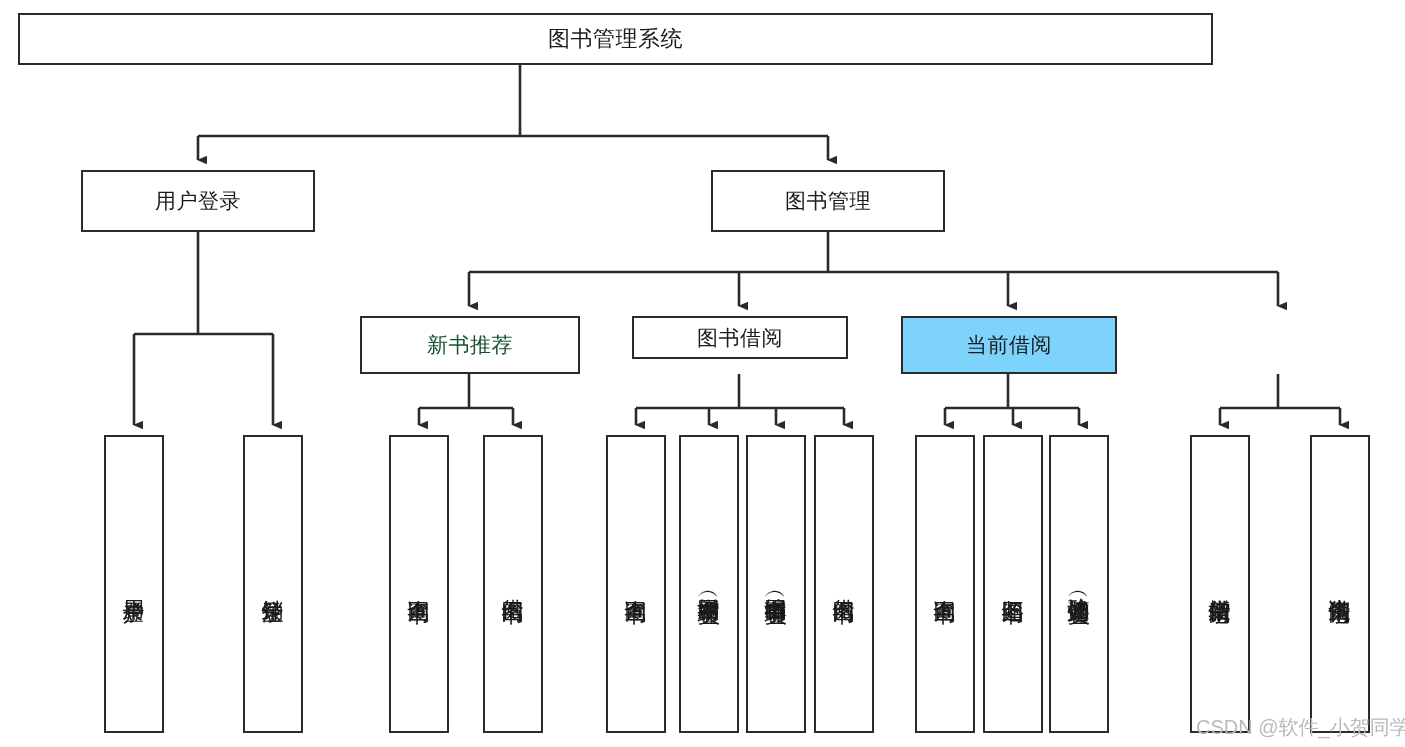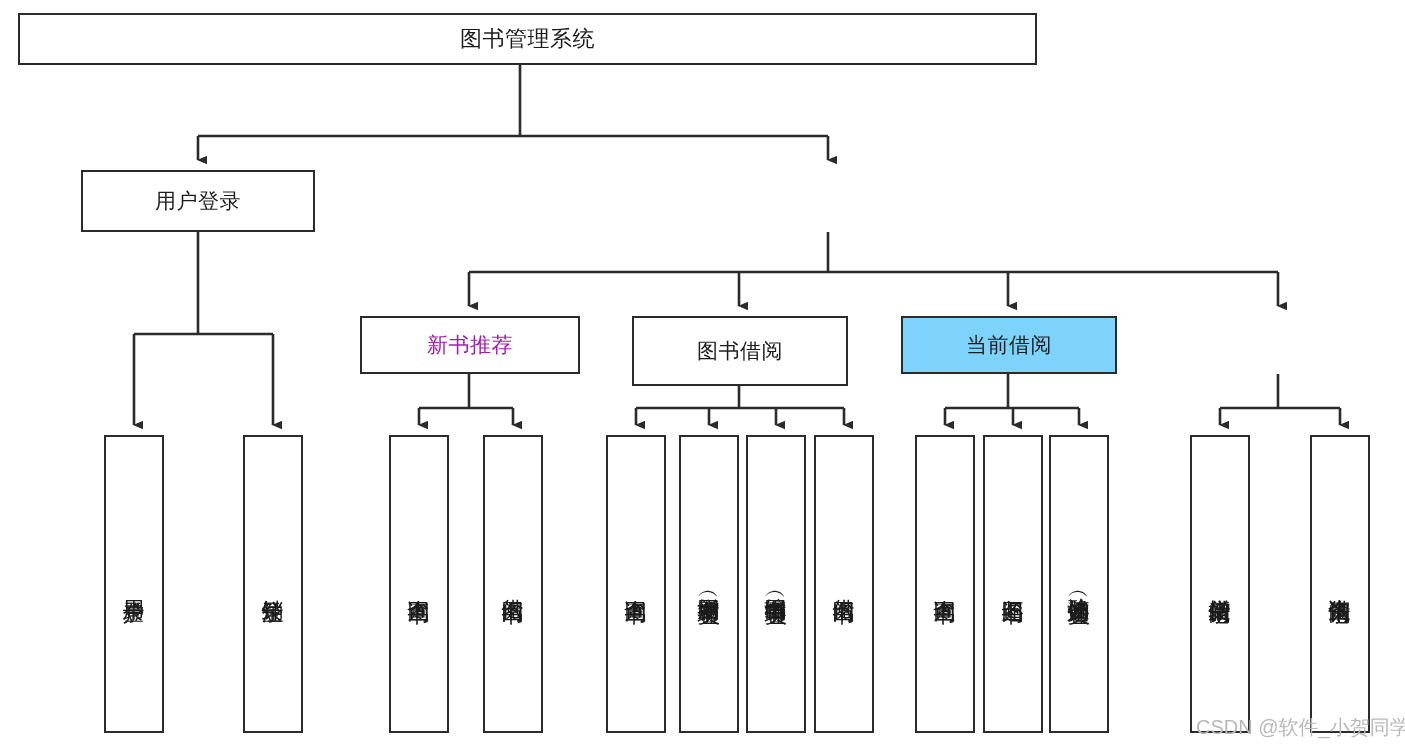--- a/index.html
+++ b/index.html
@@ -121,32 +121,35 @@
     </g>
 
     <g stroke="#2b2b2b" stroke-width="2.6" fill="none">
       <path d="M1278,374 L1278,408"></path>
       <path d="M1220,408 L1340,408"></path>
       <path d="M1220,408 L1220,425" marker-end="url(#arrowhead)"></path>
       <path d="M1340,408 L1340,425" marker-end="url(#arrowhead)"></path>
     </g>
   </svg>
 
-  <div class="node-box root" id="node-root" style="left: 18px; top: 13px; width: 1019px; height: 52px; border-color: rgb(43, 43, 43); background: rgb(255, 255, 255);">
+  <div class="node-box root" id="node-root" style="left: 18px; top: 13px; width: 1195px; height: 52px; border-color: rgb(43, 43, 43); background: rgb(255, 255, 255);">
     <span class="node-label" style="color: rgb(27, 27, 27);">图书管理系统</span>
   </div>
 
   <div class="node-box" id="node-l2-0" style="left: 81px; top: 170px; width: 234px; height: 62px; border-color: rgb(43, 43, 43); background: rgb(255, 255, 255);">
     <span class="node-label" style="color: rgb(27, 27, 27);">用户登录</span>
   </div>
+  <div class="node-box" id="node-l2-1" style="left: 711px; top: 170px; width: 234px; height: 62px; border-color: rgb(43, 43, 43); background: rgb(255, 255, 255);">
+    <span class="node-label" style="color: rgb(27, 27, 27);">图书管理</span>
+  </div>
 
   <div class="node-box" id="node-l3-0" style="left: 360px; top: 316px; width: 220px; height: 58px; border-color: rgb(43, 43, 43); background: rgb(255, 255, 255);">
-    <span class="node-label" style="color: #a21caf;">新书推荐</span>
+    <span class="node-label" style="color: #14532d;">新书推荐</span>
   </div>
-  <div class="node-box" id="node-l3-1" style="left: 632px; top: 316px; width: 216px; height: 70px; border-color: rgb(43, 43, 43); background: rgb(255, 255, 255);">
+  <div class="node-box" id="node-l3-1" style="left: 632px; top: 316px; width: 216px; height: 43px; border-color: rgb(43, 43, 43); background: rgb(255, 255, 255);">
     <span class="node-label" style="color: rgb(27, 27, 27);">图书借阅</span>
   </div>
   <div class="node-box" id="node-l3-2" style="left: 901px; top: 316px; width: 216px; height: 58px; border-color: rgb(43, 43, 43); background: #7dd3fc;">
     <span class="node-label" style="color: rgb(27, 27, 27);">当前借阅</span>
   </div>
 
   <div class="node-box vertical" id="node-leaf-0" style="left: 104px; top: 435px; width: 60px; height: 298px; border-color: rgb(43, 43, 43); background: rgb(255, 255, 255);">
     <span class="node-label" style="color: rgb(27, 27, 27);">用户登录</span>
   </div>
   <div class="node-box vertical" id="node-leaf-1" style="left: 243px; top: 435px; width: 60px; height: 298px; border-color: rgb(43, 43, 43); background: rgb(255, 255, 255);">

